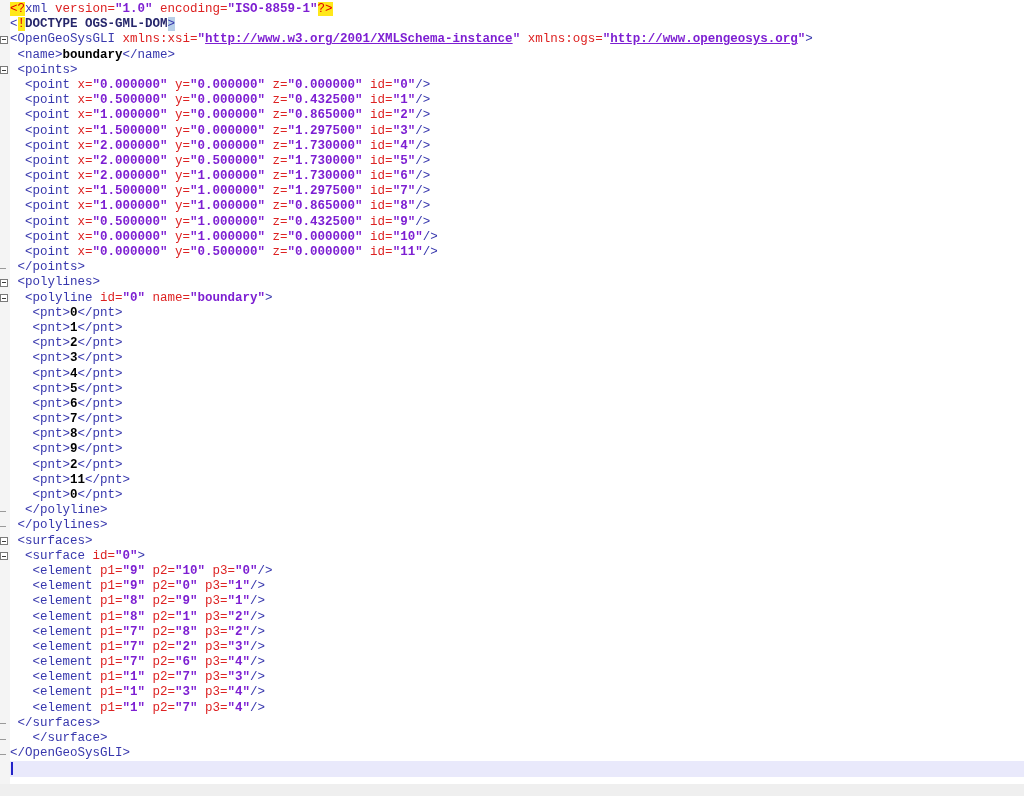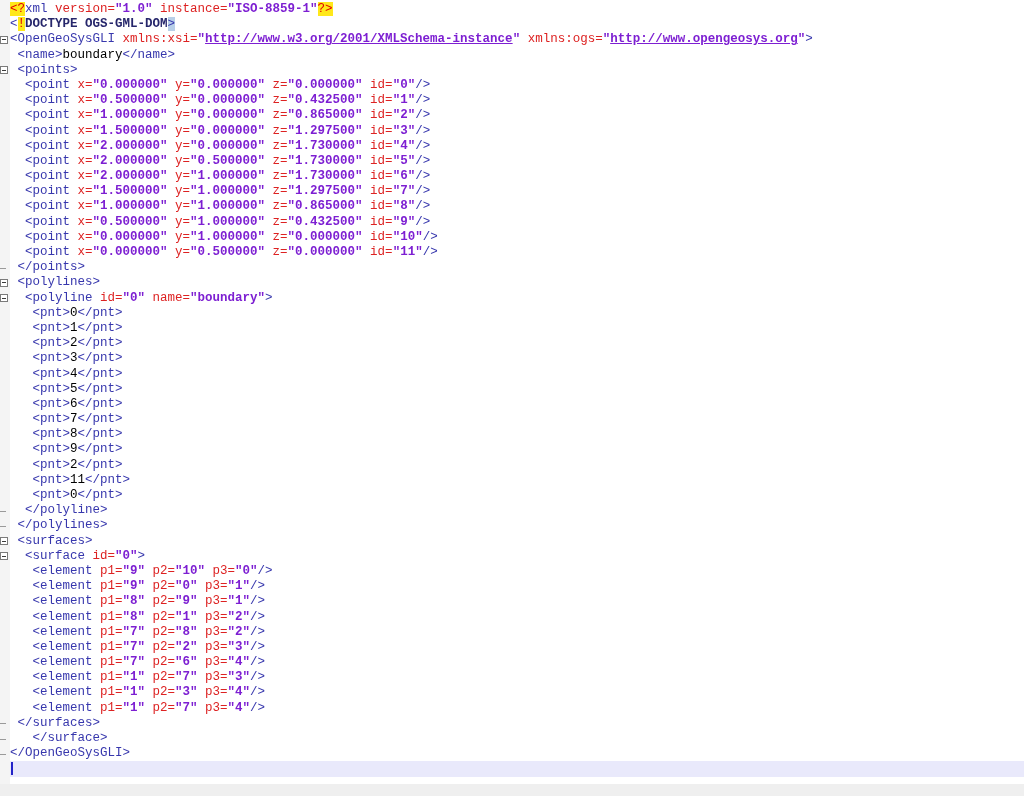--- a/index.html
+++ b/index.html
@@ -25,33 +25,33 @@
     content:"";position:absolute;left:0px;top:7.5px;width:6px;height:1px;background:#9a9a9a;
   }
   .code{flex:1;white-space:pre;position:relative;}
   .code.current{background:var(--currentline);}
   .cursor{position:absolute;left:1px;top:1px;width:2px;height:13px;background:var(--cursor);}
   .tk-pi{color:var(--pi);background:var(--pibg);}
   .tk-tag{color:var(--tag);}
   .tk-attr{color:var(--attr);}
   .tk-val{color:var(--val);font-weight:bold;}
   .tk-url{color:var(--val);font-weight:bold;text-decoration:underline;}
-  .tk-txt{color:var(--text);font-weight:normal;}
+  .tk-txt{color:var(--text);font-weight:bold;}
   .tk-doctype{color:var(--doctype);font-weight:bold;}
   .tk-doctype_end{color:var(--tag);background:var(--selbg);}
   .bottom-strip{position:absolute;left:0;right:0;bottom:0;height:12px;background:#efefef;}
 </style>
 </head>
 <body>
 
 <div class="editor">
   <div>
       <div class="line">
         <span class="fold"></span>
-        <span class="code"><span class="tk-pi">&lt;?</span><span class="tk-tag">xml</span><span class="tk-attr"> version=</span><span class="tk-val">"1.0"</span><span class="tk-attr"> instance=</span><span class="tk-val">"ISO-8859-1"</span><span class="tk-pi">?&gt;</span></span>
+        <span class="code"><span class="tk-pi">&lt;?</span><span class="tk-tag">xml</span><span class="tk-attr"> version=</span><span class="tk-val">"1.0"</span><span class="tk-attr"> encoding=</span><span class="tk-val">"ISO-8859-1"</span><span class="tk-pi">?&gt;</span></span>
       </div>
       <div class="line">
         <span class="fold"></span>
         <span class="code"><span class="tk-tag">&lt;</span><span class="tk-pi">!</span><span class="tk-doctype">DOCTYPE OGS-GML-DOM</span><span class="tk-doctype_end">&gt;</span></span>
       </div>
       <div class="line">
         <span class="fold f-open"></span>
         <span class="code"><span class="tk-tag">&lt;OpenGeoSysGLI</span><span class="tk-attr"> xmlns:xsi=</span><span class="tk-val">"</span><span class="tk-url">http://www.w3.org/2001/XMLSchema-instance</span><span class="tk-val">"</span><span class="tk-attr"> xmlns:ogs=</span><span class="tk-val">"</span><span class="tk-url">http://www.opengeosys.org</span><span class="tk-val">"</span><span class="tk-tag">&gt;</span></span>
       </div>
       <div class="line">

